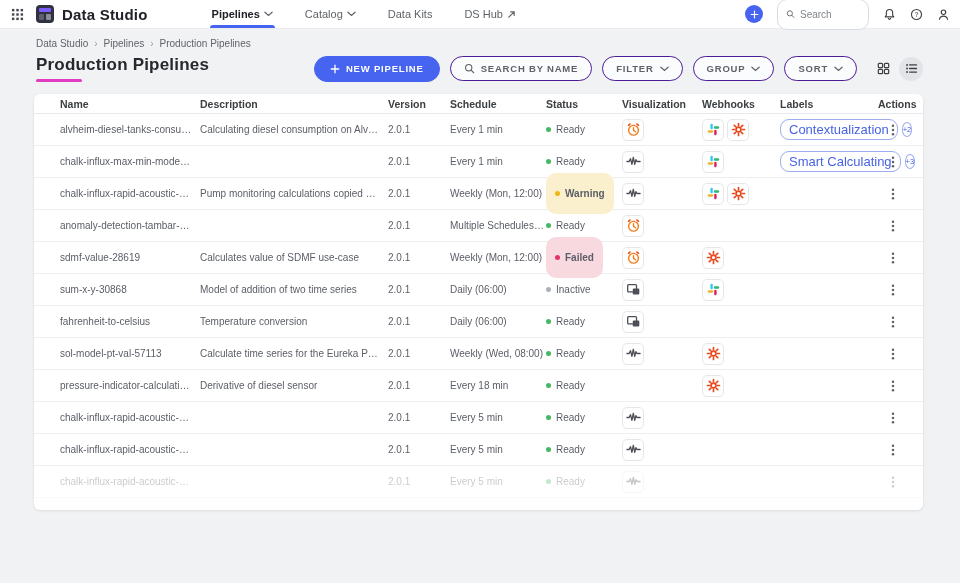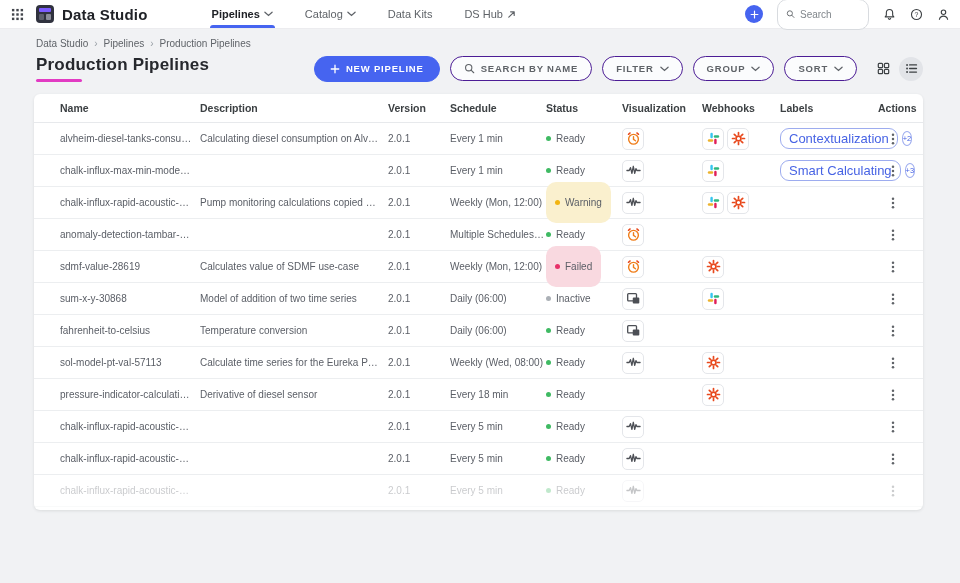--- a/index.html
+++ b/index.html
@@ -36,33 +36,33 @@
   .toolbar { margin-left:auto; display:flex; align-items:center; gap:10px; }
   .pill { display:flex; align-items:center; gap:6px; height:25px; border-radius:13px; border:1px solid #4c1d95; background:#fbfcfd; color:#5f6368; font-size:9.5px; font-weight:700; letter-spacing:.8px; padding:0 13px; cursor:pointer; font-family:inherit; text-transform:uppercase; }
   .pill.primary { background:#4664f0; border-color:#4664f0; color:#fff; height:26px; padding:0 15px; }
   .view-toggle { display:flex; align-items:center; gap:4px; margin-left:4px; }
   .view-btn { width:24px; height:24px; border-radius:50%; border:none; background:transparent; display:flex; align-items:center; justify-content:center; cursor:pointer; color:#3c4043; }
   .view-btn.selected { background:#e2e4e8; }
 
   
   .card { margin:0 37px 0 34px; background:#fff; border-radius:6px; box-shadow:0 1px 3px rgba(60,64,67,.12); height:416px; overflow:hidden; }
   .grid { display:grid; grid-template-columns:166px 188px 62px 96px 76px 80px 78px 98px 1fr; align-items:center; }
-  .thead { height:29px; border-bottom:1px solid #e7e9ec; }
+  .thead { height:20px; border-bottom:1px solid #e7e9ec; }
   .thead .hcell { font-size:10.5px; font-weight:700; color:#3c4043; }
   .hcell.name-h { padding-left:26px; }
   .trow { height:32px; border-bottom:1px solid #eceef0; cursor:pointer; }
   .trow.faded { opacity:.32; }
   .cell { font-size:10px; color:#5a5e66; white-space:nowrap; overflow:hidden; text-overflow:ellipsis; }
   .cell.name { padding-left:26px; padding-right:8px; }
   .cell.desc { padding-right:10px; }
   .cell.status { display:flex; align-items:center; gap:5px; }
   .sdot { width:5px; height:5px; border-radius:50%; flex:none; }
   .dot-ready { background:#3fba63; } .dot-inactive { background:#abb0b6; }
   .dot-warning { background:#f2b411; } .dot-failed { background:#e73169; }
-  .status-chip { display:flex; align-items:center; gap:5px; border-radius:10px; padding:15px 9px; }
+  .status-chip { display:flex; align-items:center; gap:5px; border-radius:10px; padding:15px 9px;font-weight:bold; }
   .chip-warning { background:#faf0ce; } .chip-failed { background:#f9d9e0; }
   .cell.viz, .cell.hooks { display:flex; align-items:center; gap:3px; overflow:visible; }
   .icon-tile { width:22px; height:22px; border:1px solid #e4e6ea; border-radius:5px; background:#fff; display:flex; align-items:center; justify-content:center; cursor:pointer; }
   .cell.labels { display:flex; align-items:center; gap:4px; overflow:visible; }
   .label-pill { border:1px solid #9dacef; color:#4763e4; border-radius:9px; font-size:13px; padding:2px 8px; white-space:nowrap; }
   .label-more { width:15px; height:15px; border:1px solid #9dacef; color:#4763e4; border-radius:50%; font-size:7.5px; display:flex; align-items:center; justify-content:center; }
   .cell.actions { display:flex; justify-content:flex-start; padding-left:4px; overflow:visible; }
   .kebab { width:22px; height:22px; border:none; background:transparent; display:flex; align-items:center; justify-content:center; cursor:pointer; color:#5f6368; }
   svg { display:block; }
 </style>

